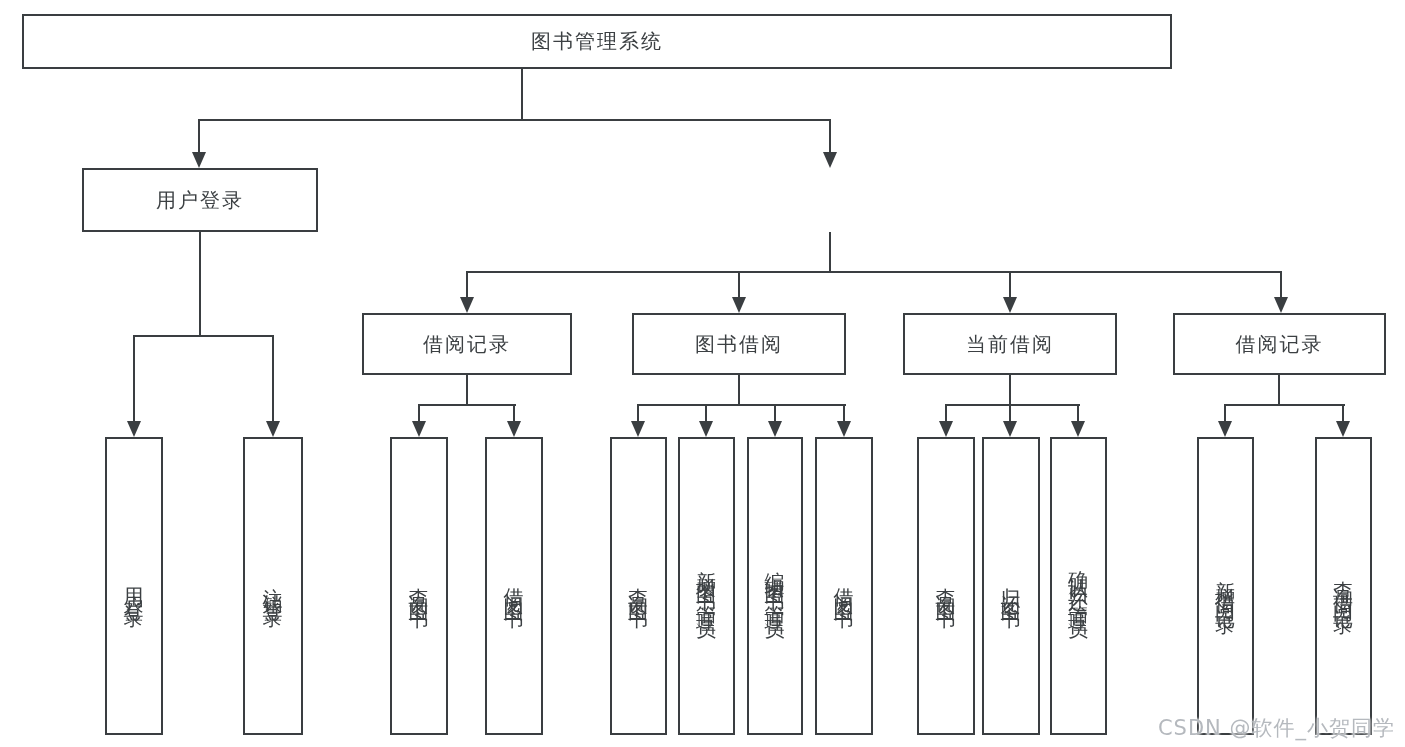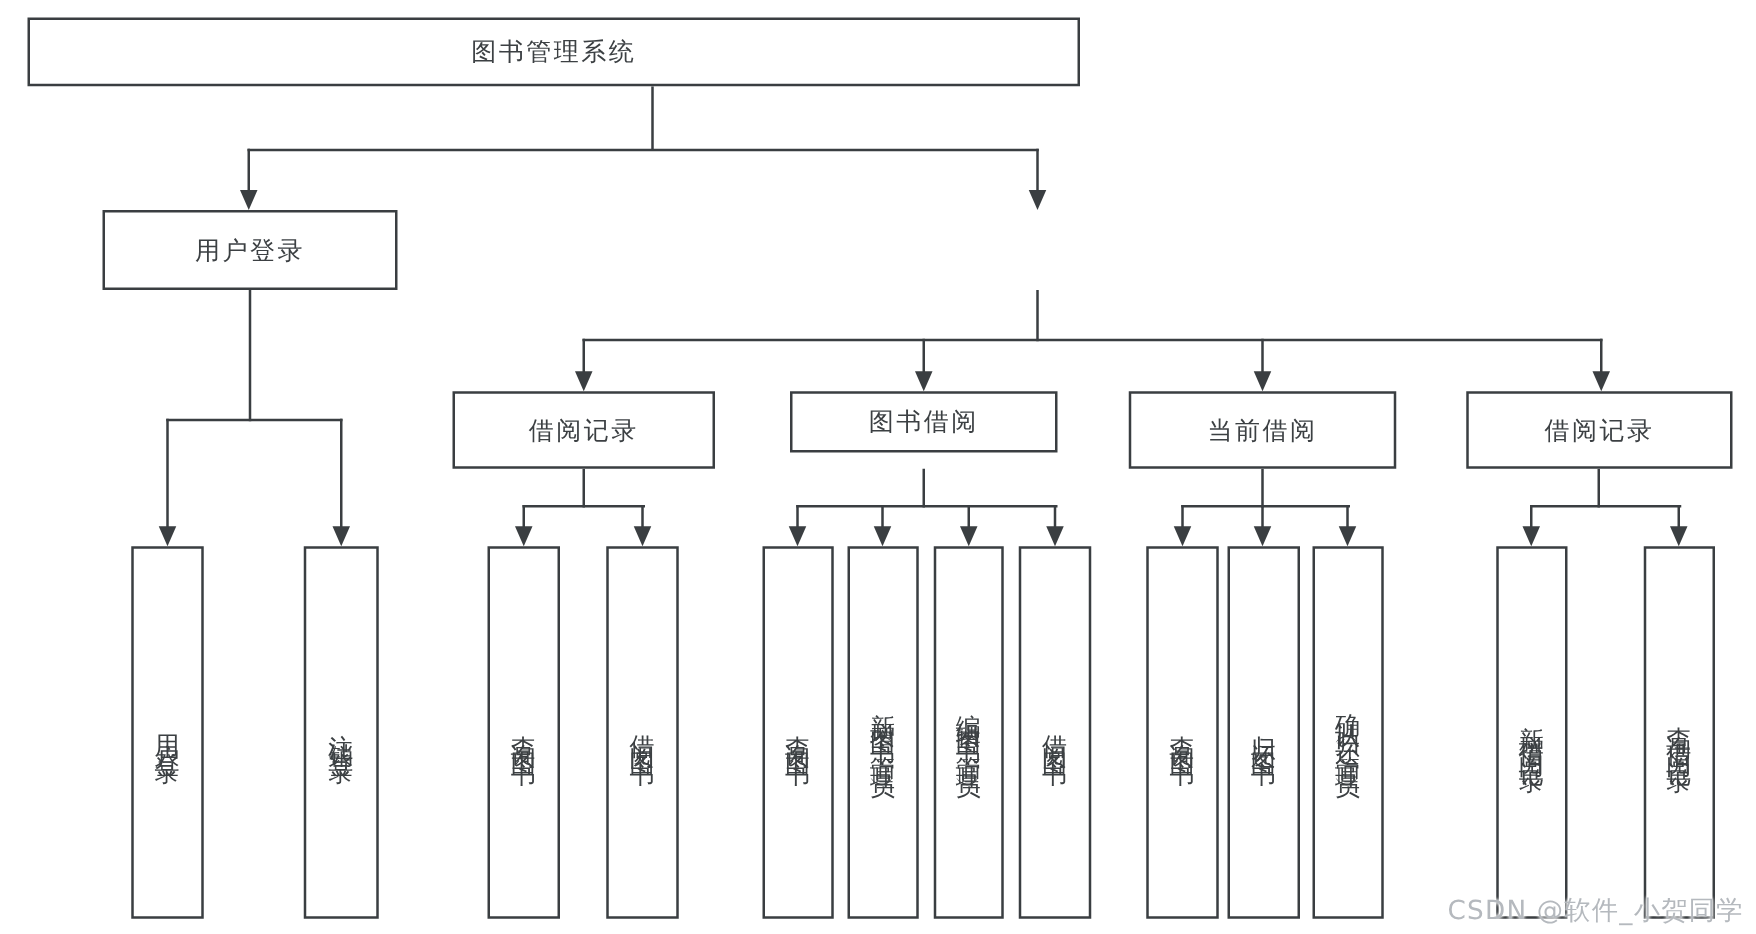--- a/index.html
+++ b/index.html
@@ -29,21 +29,21 @@
     position:absolute;right:10px;top:714px;z-index:6;
     color:var(--wm);font-size:21px;letter-spacing:1px;
     text-shadow:0 0 3px #fff,0 0 3px #fff;
   }
 </style>
 </head>
 <body>
 
 <div id="stage" style="--line: #3a3e41; --text: #3c4043; --wm: #b5b9be; background: rgb(255, 255, 255);">
 
-  <div class="box" style="left:22px;top:14px;width:842px;height:55px">
+  <div class="box" style="left:22px;top:14px;width:1150px;height:55px">
     <span class="lbl">图书管理系统</span>
   </div>
 
   <div class="vline" style="left:521px;top:69px;width:2px;height:51px"></div>
   <div class="hline" style="left:198px;top:119px;width:633px;height:2px"></div>
   <div class="vline" style="left:198px;top:119px;width:2px;height:35px"></div>
   <div class="tri" style="left:192px;top:152px"></div>
   <div class="vline" style="left:829px;top:119px;width:2px;height:35px"></div>
   <div class="tri" style="left:823px;top:152px"></div>
 
@@ -65,21 +65,21 @@
   <div class="vline" style="left:738px;top:271px;width:2px;height:28px"></div>
   <div class="tri" style="left:732px;top:297px"></div>
   <div class="vline" style="left:1009px;top:271px;width:2px;height:28px"></div>
   <div class="tri" style="left:1003px;top:297px"></div>
   <div class="vline" style="left:1280px;top:271px;width:2px;height:28px"></div>
   <div class="tri" style="left:1274px;top:297px"></div>
 
   <div class="box" style="left:362px;top:313px;width:210px;height:62px">
     <span class="lbl">借阅记录</span>
   </div>
-  <div class="box" style="left:632px;top:313px;width:214px;height:49px">
+  <div class="box" style="left:632px;top:313px;width:214px;height:62px">
     <span class="lbl">图书借阅</span>
   </div>
   <div class="box" style="left:903px;top:313px;width:214px;height:62px">
     <span class="lbl">当前借阅</span>
   </div>
   <div class="box" style="left:1173px;top:313px;width:213px;height:62px">
     <span class="lbl">借阅记录</span>
   </div>
 
   <div class="vline" style="left:466px;top:375px;width:2px;height:31px"></div>

